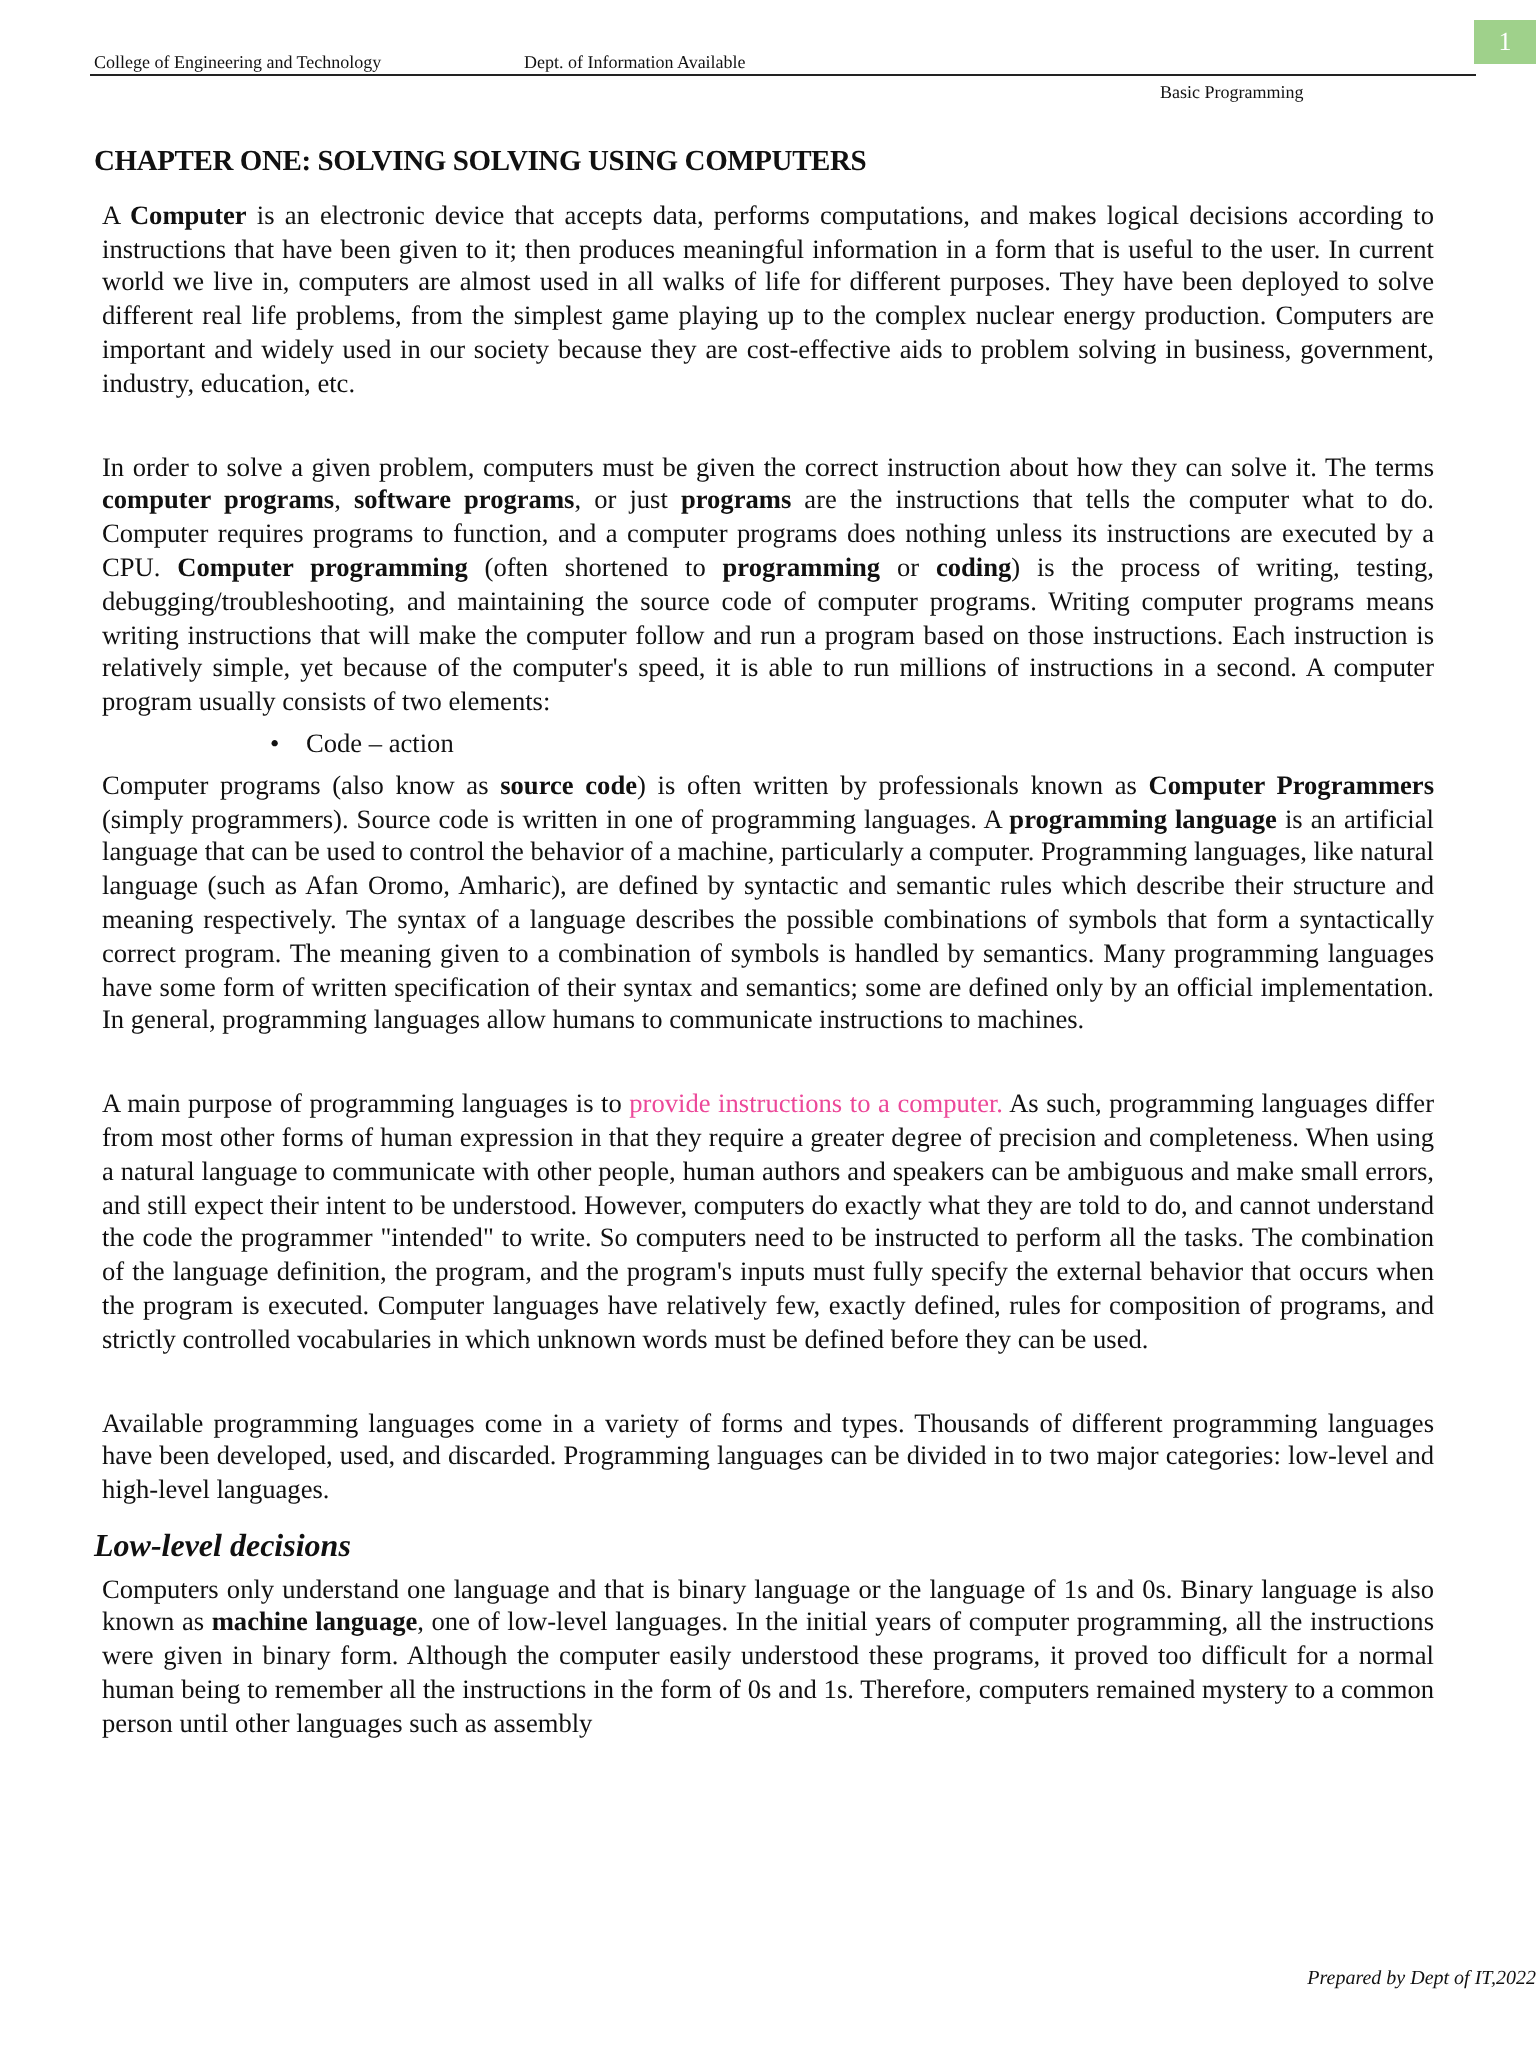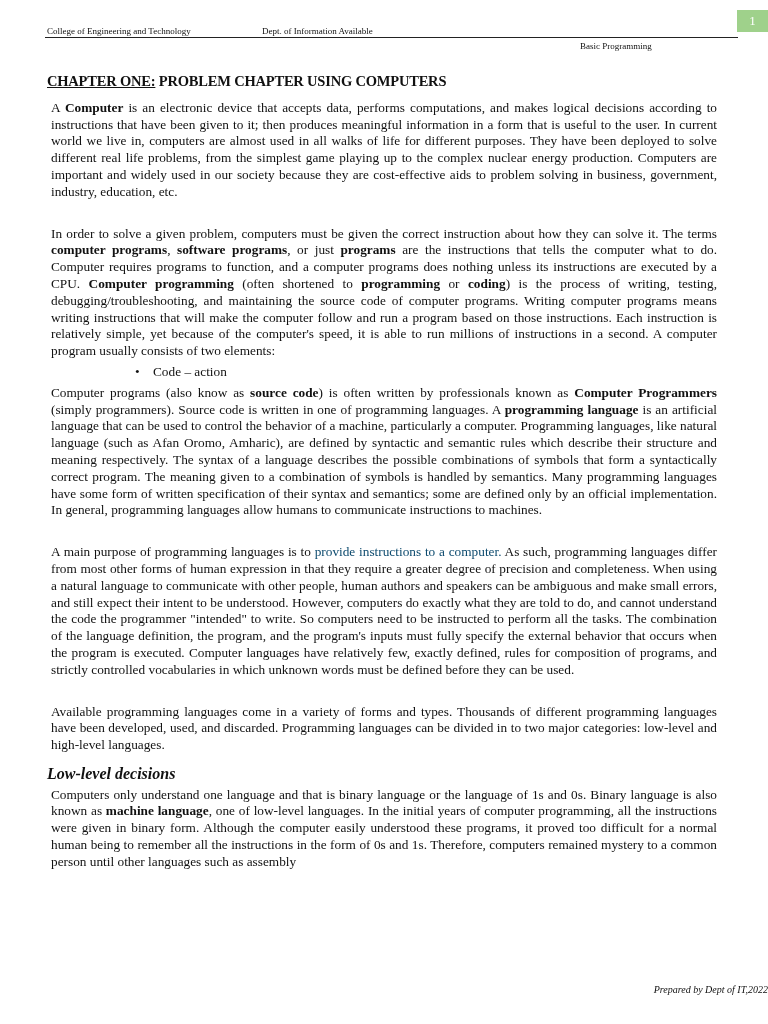--- a/index.html
+++ b/index.html
@@ -6,44 +6,44 @@
     body { width: 768px; height: 1024px; position: relative; overflow: hidden;
            font-family: "Liberation Serif", "DejaVu Serif", serif; color: #111; }
     .page-num { position: absolute; left: 737px; top: 10px; width: 31px; height: 22px;
                 background: #9fd18b; color: #fff; font-size: 13px; text-align: center; line-height: 22px; }
     .hdr-left { position: absolute; left: 47px; top: 26px; font-size: 9px; }
     .hdr-mid { position: absolute; left: 262px; top: 26px; font-size: 9px; }
     .hdr-rule { position: absolute; left: 45px; top: 37px; width: 693px; height: 1px; background: #222; }
     .hdr-right { position: absolute; left: 580px; top: 41px; font-size: 9px; }
     .content { position: absolute; left: 47px; top: 73px; width: 674px; font-size: 13.3px; line-height: 16.8px; }
     .chapter { font-size: 14.5px; font-weight: bold; margin: 0 0 10px 0; letter-spacing: -0.2px; }
-    .chapter .u { text-decoration: underline; }
+    .chapter .u { }
     .section { font-size: 14px; font-weight: bold; font-style: italic; margin: 0 0 4px 0; }
     .section .num { display: inline-block; width: 34px; }
     p { margin: 4px; text-align: justify; }
     .gap { height: 17px; }
     ul { margin: 0; padding: 0 0 0 106px; list-style: none; }
     ul li { position: relative; }
     ul li::before { content: "\2022"; position: absolute; left: -18px; }
-    .red { color: #0c4a6e; }
+    .red { color: #ec4899; }
     .subhead { font-size: 16px; font-weight: bold; font-style: italic; margin: 12px 0 1px 0; }
     .footer { position: absolute; left: 0; width: 768px; top: 984px; text-align: right; font-size: 10px; font-style: italic; }
   </style>
 </head>
 <body>
 
 <div class="page-num">1</div>
 <div class="hdr-left">College of Engineering and Technology</div>
 <div class="hdr-mid">Dept. of Information Available</div>
 <div class="hdr-rule"></div>
 <div class="hdr-right">Basic Programming</div>
 
 <div class="content">
   <div class="chapter">
-    <span class="u">CHAPTER ONE:</span><span> PROBLEM CHAPTER USING COMPUTERS</span>
+    <span class="u">CHAPTER ONE:</span><span> SOLVING SOLVING USING COMPUTERS</span>
   </div>
 
   <p><span>A </span><b>Computer</b><span> is an electronic device that accepts data, performs computations, and makes logical decisions according to instructions that have been given to it; then produces meaningful information in a form that is useful to the user. In current world we live in, computers are almost used in all walks of life for different purposes. They have been deployed to solve different real life problems, from the simplest game playing up to the complex nuclear energy production. Computers are important and widely used in our society because they are cost-effective aids to problem solving in business, government, industry, education, etc.</span></p>
   <div class="gap"></div>
 
   <p><span>In order to solve a given problem, computers must be given the correct instruction about how they can solve it. The terms </span><b>computer programs</b><span>, </span><b>software programs</b><span>, or just </span><b>programs</b><span> are the instructions that tells the computer what to do. Computer requires programs to function, and a computer programs does nothing unless its instructions are executed by a CPU. </span><b>Computer programming</b><span> (often shortened to </span><b>programming</b><span> or </span><b>coding</b><span>) is the process of writing, testing, debugging/troubleshooting, and maintaining the source code of computer programs. Writing computer programs means writing instructions that will make the computer follow and run a program based on those instructions. Each instruction is relatively simple, yet because of the computer's speed, it is able to run millions of instructions in a second. A computer program usually consists of two elements:</span></p>
   <ul>
     <li>Code – action</li>
   </ul>
 

